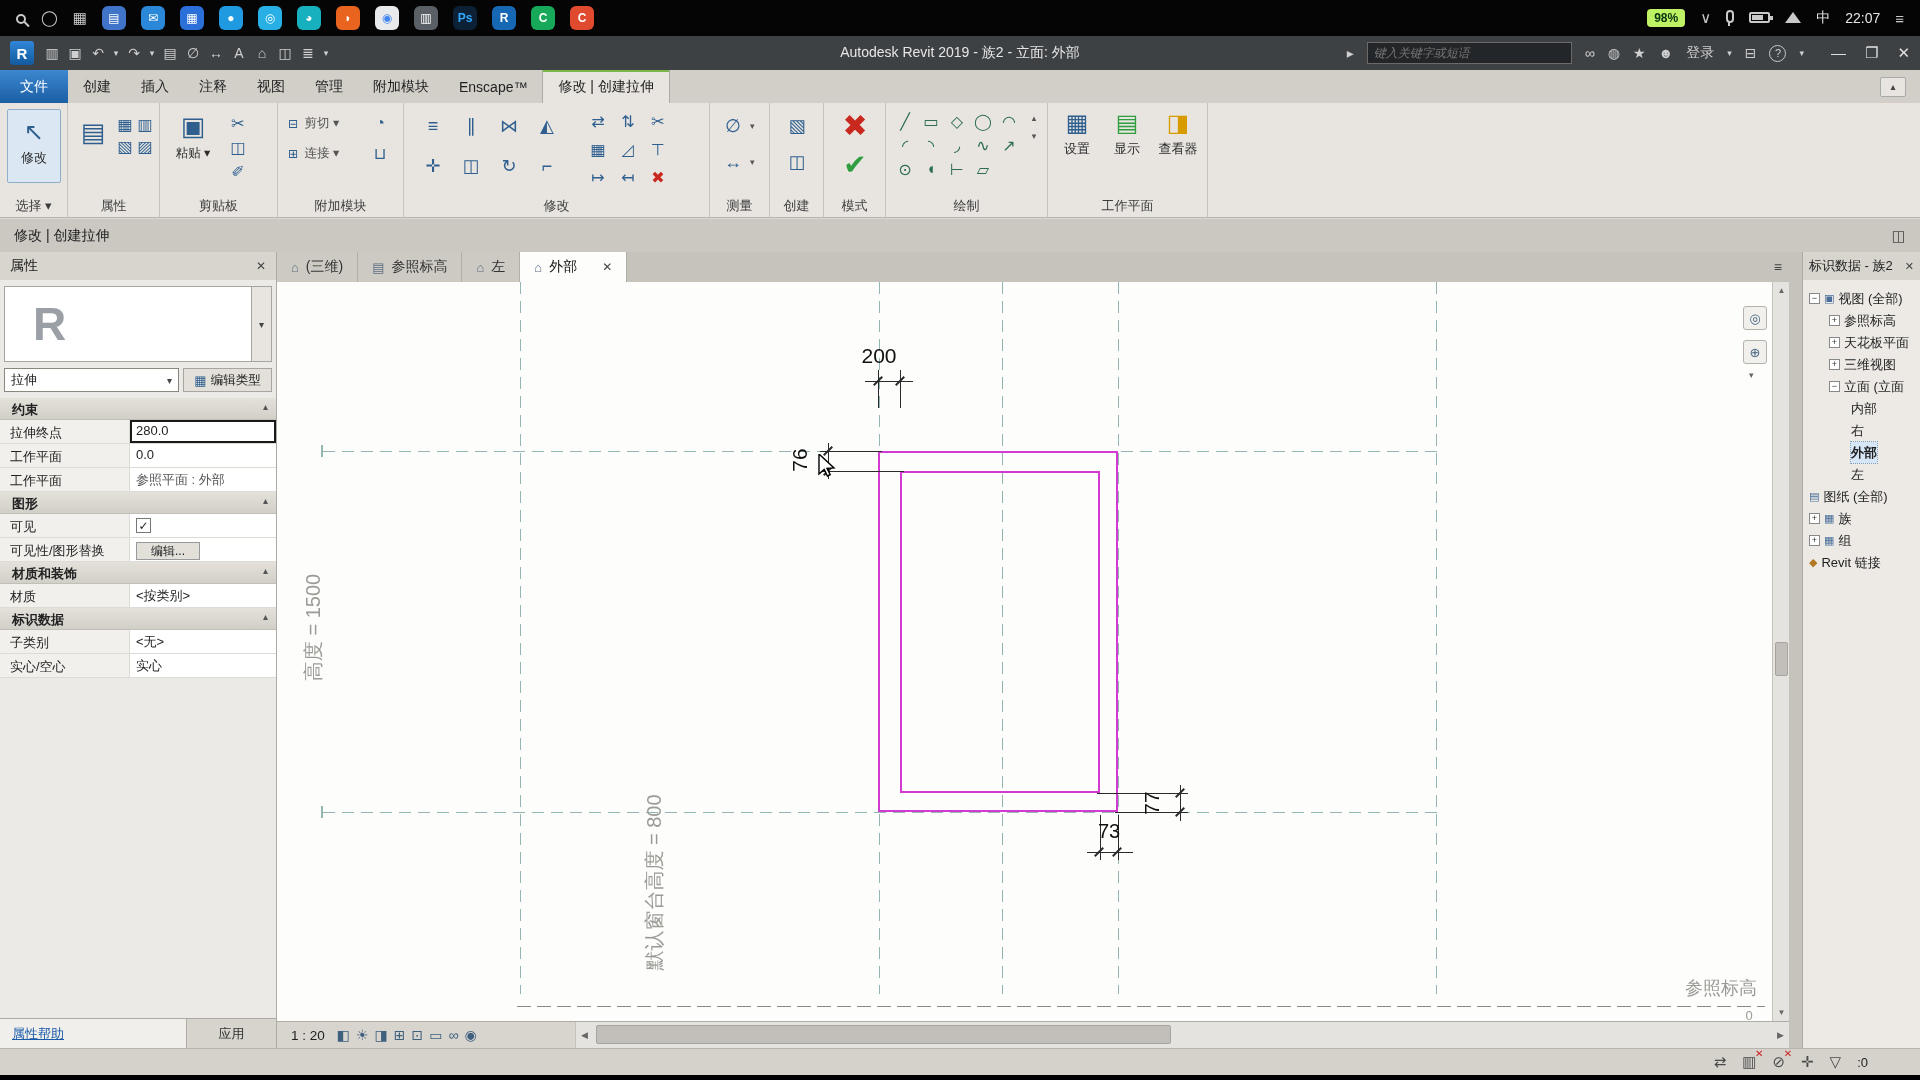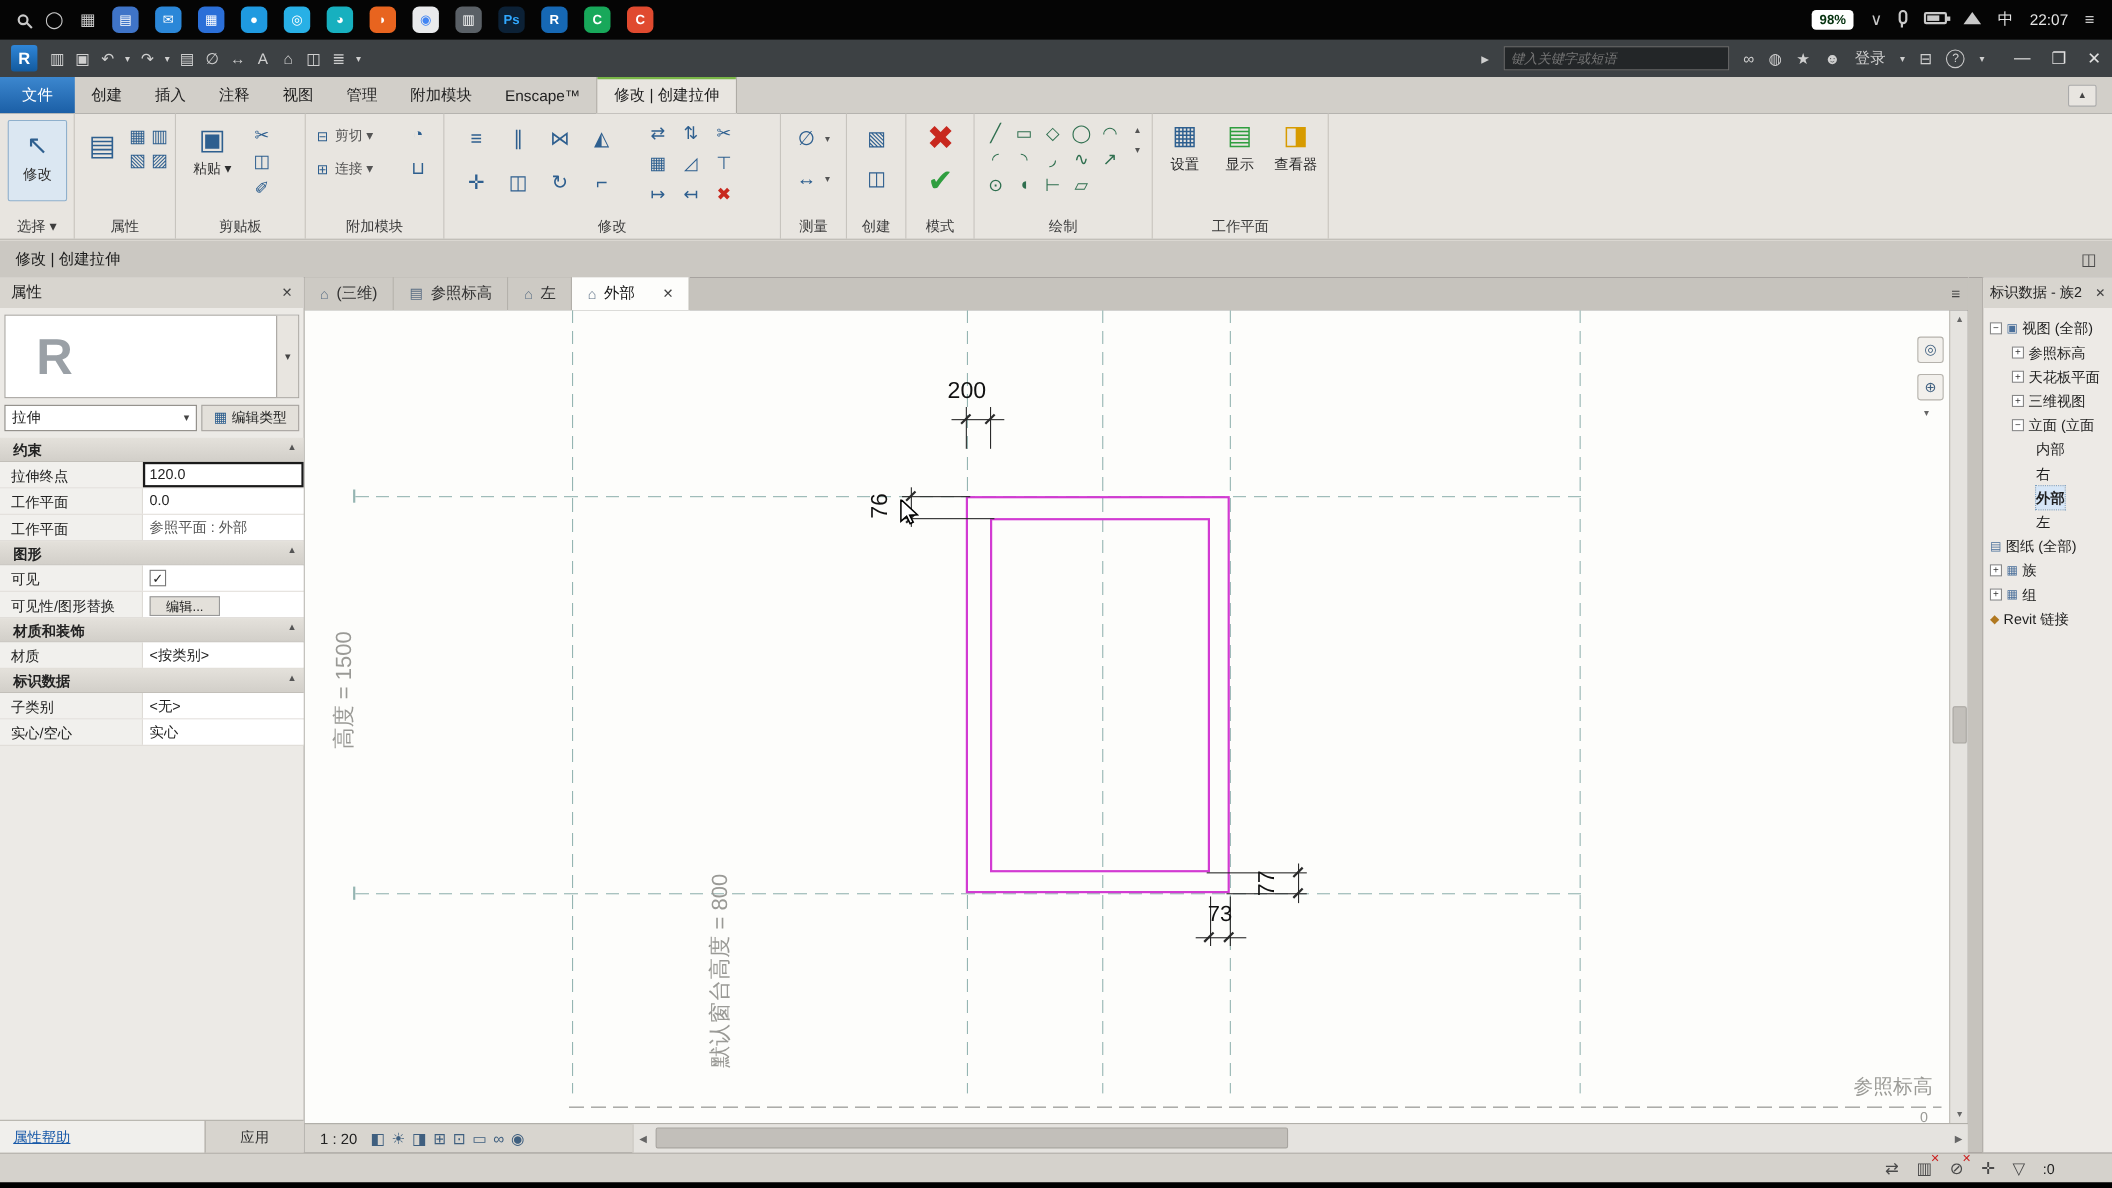--- a/index.html
+++ b/index.html
@@ -6,21 +6,21 @@
 body{width:1920px;height:1080px;position:relative;overflow:hidden;background:#000;font-family:"Liberation Sans","DejaVu Sans",sans-serif}
 .abs{position:absolute}
 
 .topbar{left:0;top:0;width:1920px;height:36px;background:#050505;display:flex;align-items:center;justify-content:space-between;padding:0 16px;color:#c9c9c9}
 .tbg{display:flex;align-items:center;gap:15px}
 .tb-ico{font-size:15px;color:#c9c9c9;cursor:default}
 .app{width:24px;height:24px;border-radius:6px;display:flex;align-items:center;justify-content:center;font-size:12px;font-weight:bold;color:#fff}
 .a0{background:#3f74c8}.a1{background:#2b87d8}.a2{background:#2b6fd8}.a3{background:#1f9ae0}.a4{background:#28b0e6}
 .a5{background:#17b0bf}.a6{background:#e8641f}.a7{background:#e9eaec;color:#4285f4}.a8{background:#5a6066}
 .a9{background:#0c2136;color:#31a8ff}.a10{background:#1668b4}.a11{background:#18a85a}.a12{background:#e04a2f}
-.battery{background:#ffffff;color:#05320f;border-radius:4px;padding:2px 7px;font-size:12px;font-weight:bold}
+.battery{background:#bef264;color:#05320f;border-radius:4px;padding:2px 7px;font-size:12px;font-weight:bold}
 .tbtxt{font-size:14px;color:#e4e4e4}
 .ico-search{width:10px;height:10px;border:2px solid #c9c9c9;border-radius:50%;display:inline-block;position:relative}
 .ico-search::after{content:"";position:absolute;width:7px;height:2px;background:#c9c9c9;transform:rotate(45deg);right:-6px;bottom:-3px}
 .ico-mic{width:8px;height:13px;border:2px solid #c9c9c9;border-radius:4px;display:inline-block;position:relative}
 .ico-mic::after{content:"";position:absolute;left:0px;bottom:-5px;width:2px;height:4px;background:#c9c9c9}
 .ico-batt{width:21px;height:11px;border:2px solid #c9c9c9;border-radius:2px;display:inline-block;position:relative}
 .ico-batt::before{content:"";position:absolute;left:1px;top:1px;bottom:1px;width:11px;background:#c9c9c9}
 .ico-batt::after{content:"";position:absolute;right:-5px;top:2px;width:3px;height:4px;background:#c9c9c9}
 .ico-wifi{width:0;height:0;border-left:8px solid transparent;border-right:8px solid transparent;border-bottom:11px solid #c9c9c9;display:inline-block}
 
@@ -158,20 +158,21 @@
     <span style="min-width:10px;font-size:9px">▾</span>
     <span>▤</span>
     <span>∅</span>
     <span>↔</span>
     <span>A</span>
     <span>⌂</span>
     <span>◫</span>
     <span>≣</span>
     <span style="min-width:10px;font-size:9px">▾</span>
   </div>
+  <div class="wtitle">Autodesk Revit 2019 - 族2 - 立面: 外部</div>
   <div class="trt">
     <span>▸</span>
     <input class="sinput" placeholder="键入关键字或短语" style="">
     <span>∞</span>
     <span>◍</span>
     <span>★</span>
     <span>☻</span>
     <span>登录</span>
     <span style="font-size:9px">▾</span>
     <span>⊟</span>
@@ -343,21 +344,21 @@
     <span>编辑类型</span>
   </div>
 
   <div style="position:absolute;left:0;right:0;top:146px">
     <div class="psec">
         <span>约束</span>
         <span class="cg">▴</span>
       </div>
     <div class="prow">
       <div class="plab">拉伸终点</div>
-      <div class="pval editingcell">120.0</div>
+      <div class="pval editingcell">280.0</div>
     </div>
     <div class="prow">
       <div class="plab">工作平面</div>
       <div class="pval">0.0</div>
     </div>
     <div class="prow">
       <div class="plab">工作平面</div>
       <div class="pval" style="color:#555">参照平面 : 外部</div>
     </div>
     <div class="psec">

